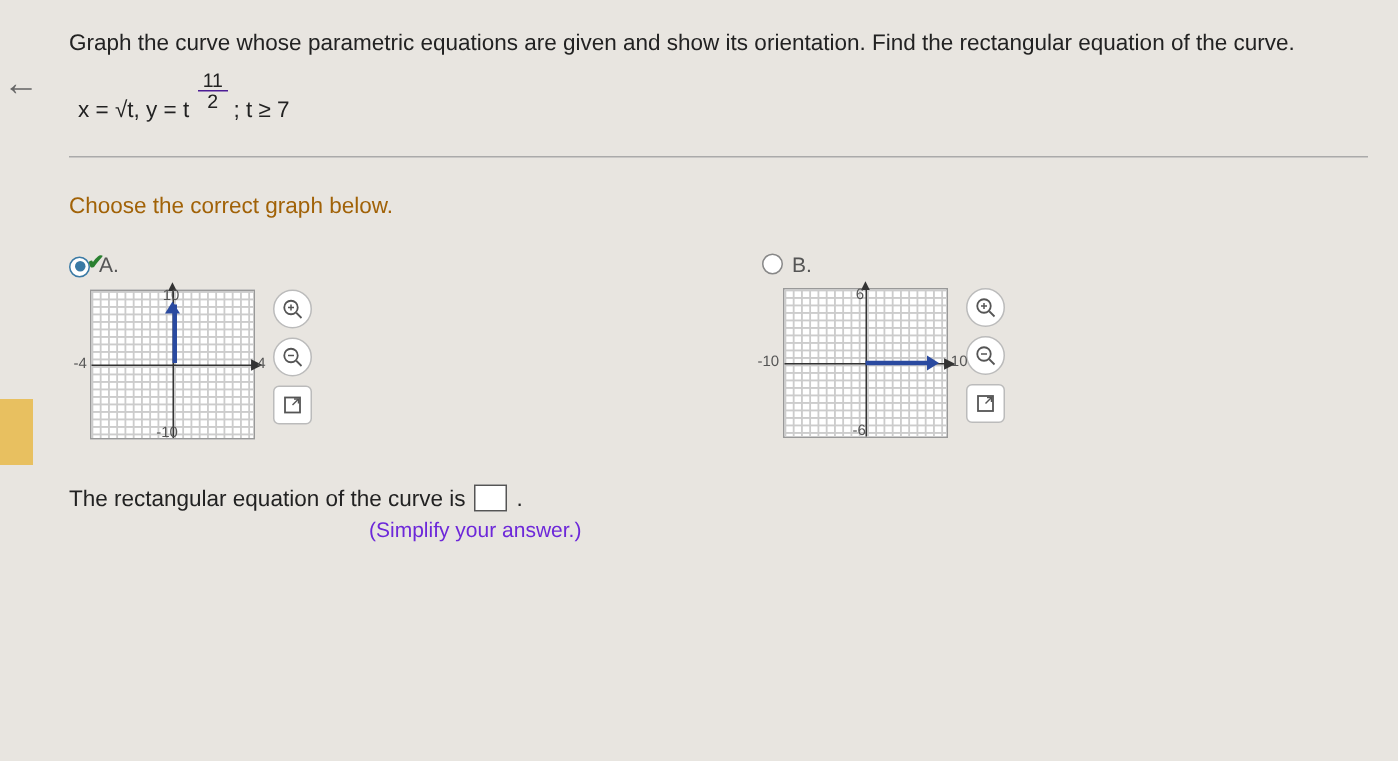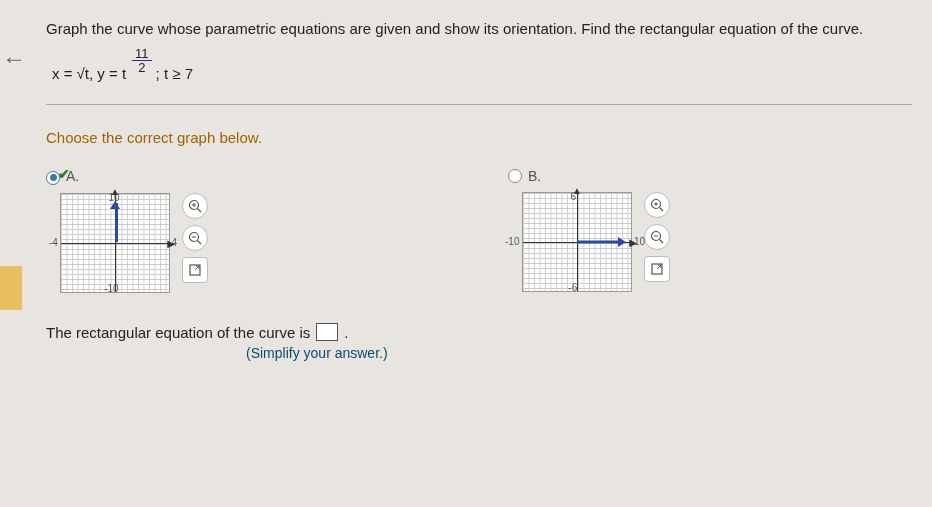--- a/index.html
+++ b/index.html
@@ -193,21 +193,21 @@
     }
     .answer-box {
       width: 22px;
       height: 18px;
       border: 1px solid #555;
       background: #fff;
       display: inline-block;
     }
     .simplify {
       font-size: 14px;
-      color: #0c4a6e;
+      color: #6d28d9;
       margin-left: 200px;
       margin-top: 4px;
     }
     .yellow-tab {
       position: absolute;
       left: 0;
       top: 266px;
       width: 22px;
       height: 44px;
       background: #e8c060;

